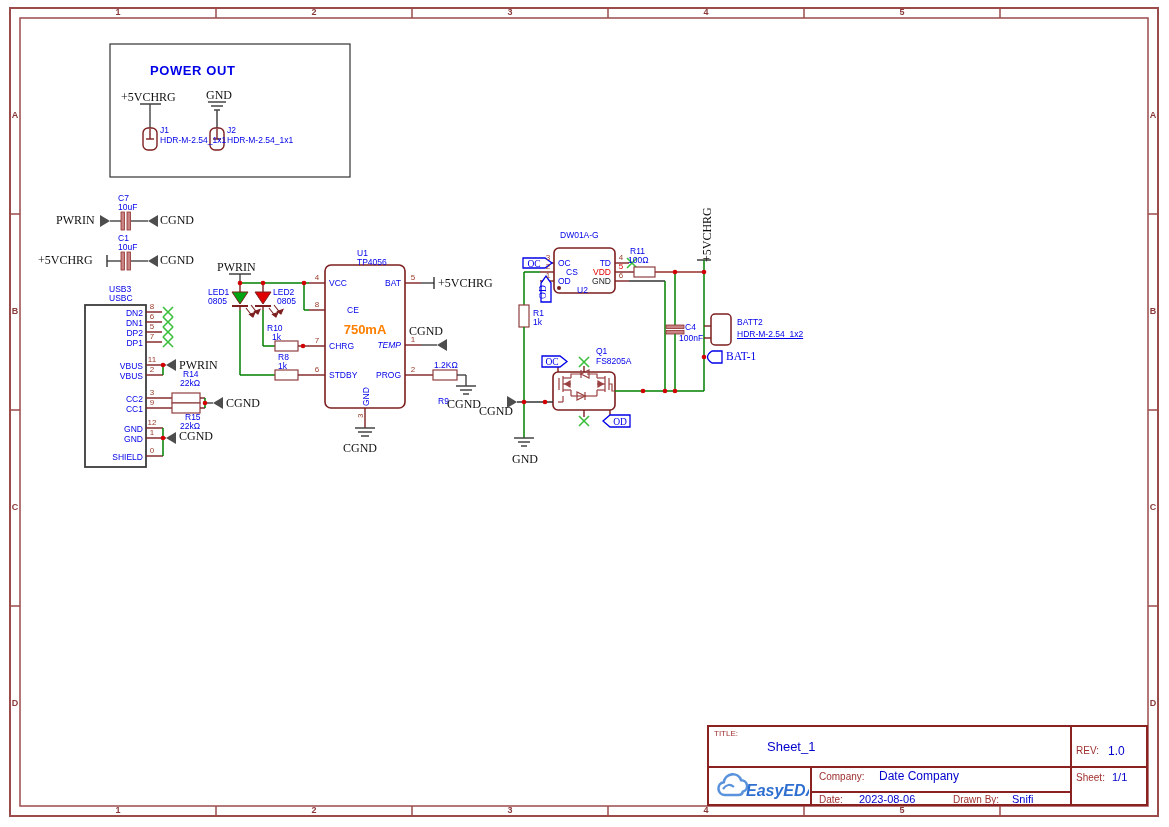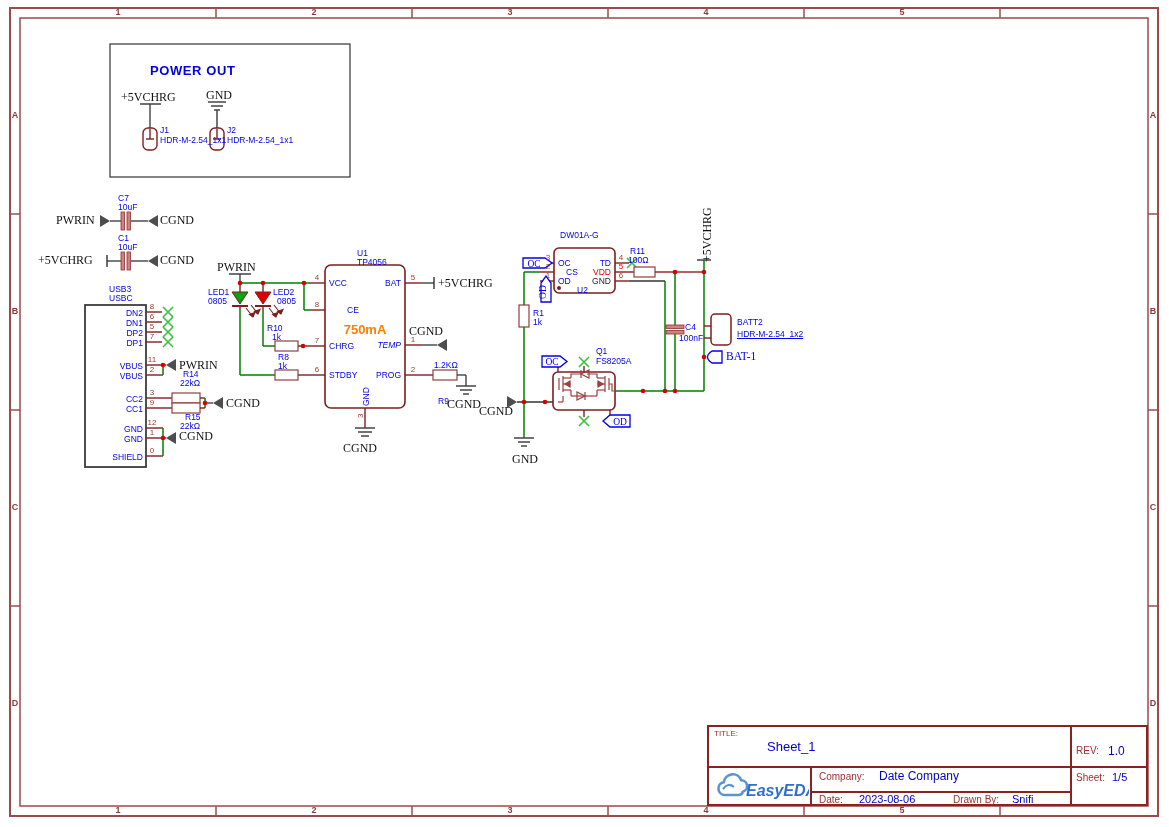--- a/index.html
+++ b/index.html
@@ -491,21 +491,21 @@
   <div class="line" style="left:101px;top:39px;width:1.5px;height:38px"></div>
   <div class="line" style="left:101px;top:64px;width:260px;height:1.5px"></div>
 
   <span class="tb-label small" style="left:5px;top:3px">TITLE:</span>
   <span class="tb-value big" style="left:58px;top:13px">Sheet_1</span>
   <span class="tb-label" style="left:367px;top:19px">REV:</span>
   <span class="tb-value med" style="left:399px;top:18px">1.0</span>
   <span class="tb-label" style="left:110px;top:45px">Company:</span>
   <span class="tb-value med" style="left:170px;top:43px">Date Company</span>
   <span class="tb-label" style="left:367px;top:46px">Sheet:</span>
-  <span class="tb-value" style="left:403px;top:45px">1/5</span>
+  <span class="tb-value" style="left:403px;top:45px">1/1</span>
   <span class="tb-label" style="left:110px;top:68px">Date:</span>
   <span class="tb-value" style="left:150px;top:67px">2023-08-06</span>
   <span class="tb-label" style="left:244px;top:68px">Drawn By:</span>
   <span class="tb-value" style="left:303px;top:67px">Snifi</span>
 
   <svg style="position:absolute;left:5px;top:44px" width="95" height="32">
     <path d="M11,24 a6.5,6.5 0 0 1 -1.2,-12.9 a9,9 0 0 1 17.4,-1.8 a5.8,5.8 0 0 1 1.6,11.4 q-0.6,3.3 -4.6,3.3 z" fill="none" stroke="#5b92dc" stroke-width="2.6"></path>
     <path d="M9,18 q5,-7 11,-2" fill="none" stroke="#5b92dc" stroke-width="2.2"></path>
     <text x="32" y="25" font-size="16" font-style="italic" font-weight="bold" font-family="Liberation Sans,sans-serif" fill="#2e6fd0">EasyEDA</text>
   </svg>

